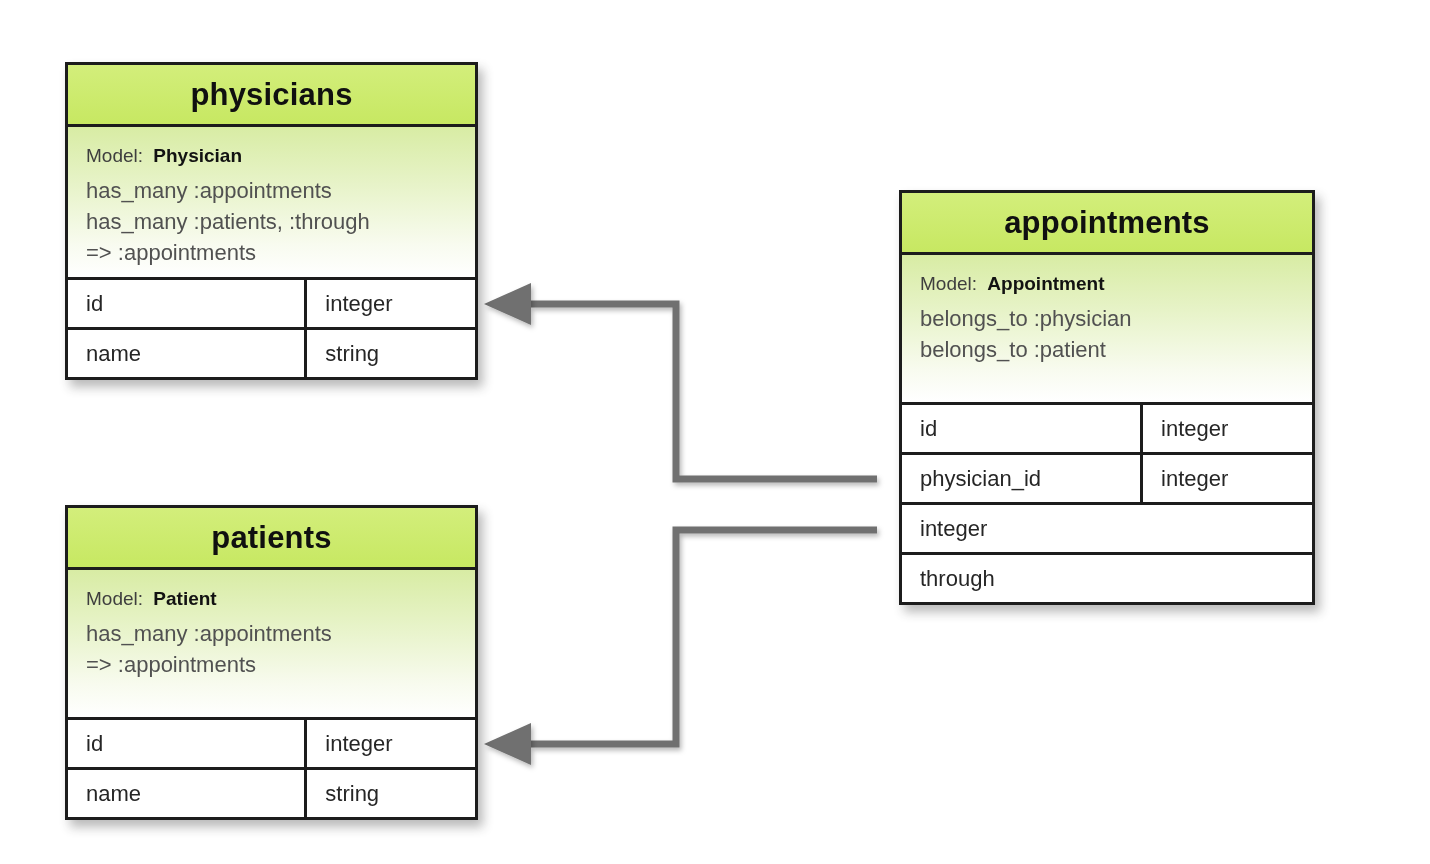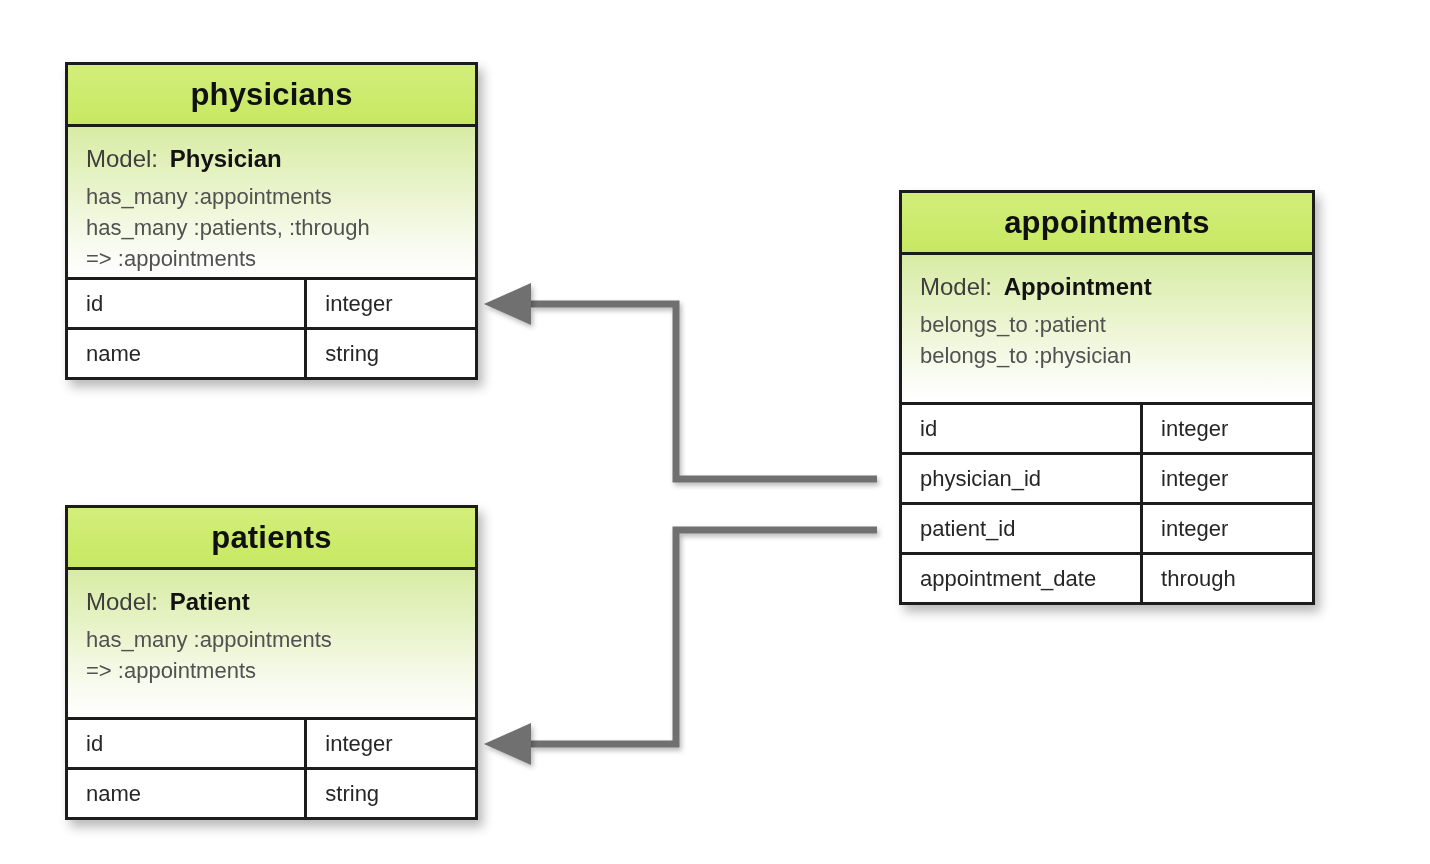--- a/index.html
+++ b/index.html
@@ -50,21 +50,21 @@
     color: #101010;
     letter-spacing: 0.2px;
   }
 
   .tbl-model {
     flex: 1 1 auto;
     background: linear-gradient(180deg, var(--body-green) 0%, #e7f3c8 38%, #f8fbef 78%, #ffffff 100%);
     padding: 18px 16px 0 18px;
     overflow: hidden;
   }
-  .model-line { font-size: 24px; color: #3e3e3e; margin-bottom: 8px; }
+  .model-line { font-size: 19px; color: #3e3e3e; margin-bottom: 8px; }
   .model-name { font-weight: bold; color: #121212; margin-left: 5px; }
   .assoc-line { font-size: 22px; color: #515151; line-height: 31px; white-space: nowrap; }
 
   .tbl-row {
     flex: 0 0 50px;
     height: 50px;
     display: flex;
     border-top: 3px solid var(--border);
     background: #ffffff;
   }
@@ -123,37 +123,35 @@
 
   <div class="erd-table" id="tbl-appointments">
     <div class="tbl-header">
       <span class="tbl-title">appointments</span>
     </div>
     <div class="tbl-model">
       <div class="model-line">
         <span class="model-label">Model:</span>
         <span class="model-name">Appointment</span>
       </div>
+      <div class="assoc-line">belongs_to :physician</div>
       <div class="assoc-line">belongs_to :patient</div>
-      <div class="assoc-line">belongs_to :physician</div>
     </div>
     <div class="tbl-row">
       <div class="cell cell-name">id</div>
       <div class="cell cell-type">integer</div>
     </div>
     <div class="tbl-row">
       <div class="cell cell-name">physician_id</div>
       <div class="cell cell-type">integer</div>
     </div>
     <div class="tbl-row">
-      <div class="cell cell-name">patient_id</div>
       <div class="cell cell-type">integer</div>
     </div>
     <div class="tbl-row">
-      <div class="cell cell-name">appointment_date</div>
       <div class="cell cell-type">through</div>
     </div>
   </div>
 
   <div class="erd-table" id="tbl-patients">
     <div class="tbl-header">
       <span class="tbl-title">patients</span>
     </div>
     <div class="tbl-model">
       <div class="model-line">

